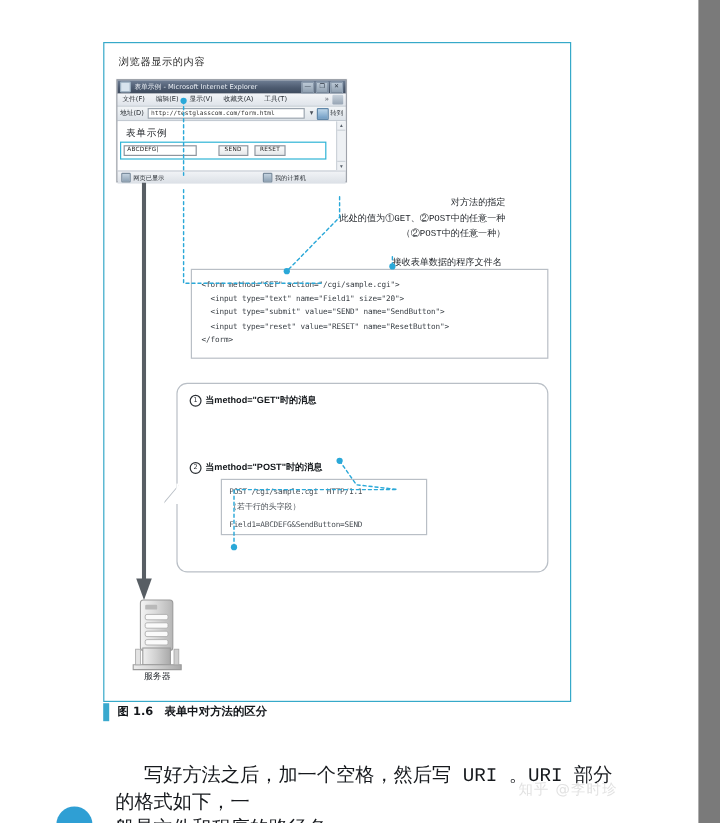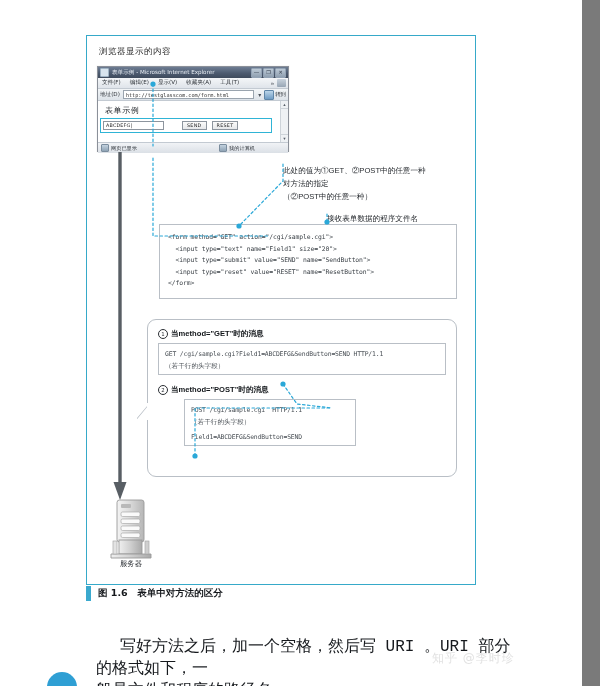--- a/index.html
+++ b/index.html
@@ -15,22 +15,23 @@
   #page-right-edge{position:absolute;right:0;top:0;width:18px;height:686px;background:#7a7a7a;}
   #page-sheet{position:absolute;left:22px;top:0;width:560px;height:686px;background:#ffffff;}
 
   
   #figure-frame{
     position:absolute;left:86px;top:35px;width:390px;height:550px;
     border:1.5px solid #36a9c9;background:#ffffff;box-sizing:border-box;
   }
 
   .label-cn{
-    font-family:Liberation Sans, sans-serif;
+    font-family:Liberation Mono, monospace;
     color:#222;
+    text-align:right;
   }
 
   
   #browser-caption{
     position:absolute;left:12px;top:10px;font-size:8.5px;letter-spacing:.5px;color:#2b2b2b;
   }
 
   
   #browser-window{
     position:absolute;left:10px;top:30px;width:192px;height:86px;
@@ -278,22 +279,22 @@
         <span>网页已显示</span>
       </span>
       <span class="status-cell" id="status-right">
         <span class="status-icon"></span>
         <span>我的计算机</span>
       </span>
     </div>
   </div>
 
   <div id="ann-method" class="label-cn">
+    <div>对方法的指定</div>
     <div>此处的值为①GET、②POST中的任意一种</div>
-    <div>对方法的指定</div>
     <div>（②POST中的任意一种）</div>
   </div>
   <div id="ann-program" class="label-cn">接收表单数据的程序文件名</div>
   <div id="ann-input-info" class="label-cn">
     <div>网页上的输入框中</div>
     <div>填写的信息</div>
   </div>
 
   <div id="form-code-box">
     <div class="code-line">&lt;form method="GET" action="/cgi/sample.cgi"&gt;</div>
@@ -302,24 +303,20 @@
     <div class="code-line">  &lt;input type="reset" value="RESET" name="ResetButton"&gt;</div>
     <div class="code-line">&lt;/form&gt;</div>
   </div>
 
   <div id="message-container">
     <div id="message-notch"></div>
 
     <div id="get-title" class="msg-title">
       <span class="circ-num">1</span>
       <span>当method="GET"时的消息</span>
-    </div>
-    <div id="get-box">
-      <div class="msg-line">GET /cgi/sample.cgi?Field1=ABCDEFG&amp;SendButton=SEND HTTP/1.1</div>
-      <div class="msg-line-cn">（若干行的头字段）</div>
     </div>
 
     <div id="post-title" class="msg-title">
       <span class="circ-num">2</span>
       <span>当method="POST"时的消息</span>
     </div>
     <div id="post-box">
       <div class="msg-line">POST /cgi/sample.cgi  HTTP/1.1</div>
       <div class="msg-line-cn">（若干行的头字段）</div>
       <div class="msg-line" style="margin-top:4px">Field1=ABCDEFG&amp;SendButton=SEND</div>

